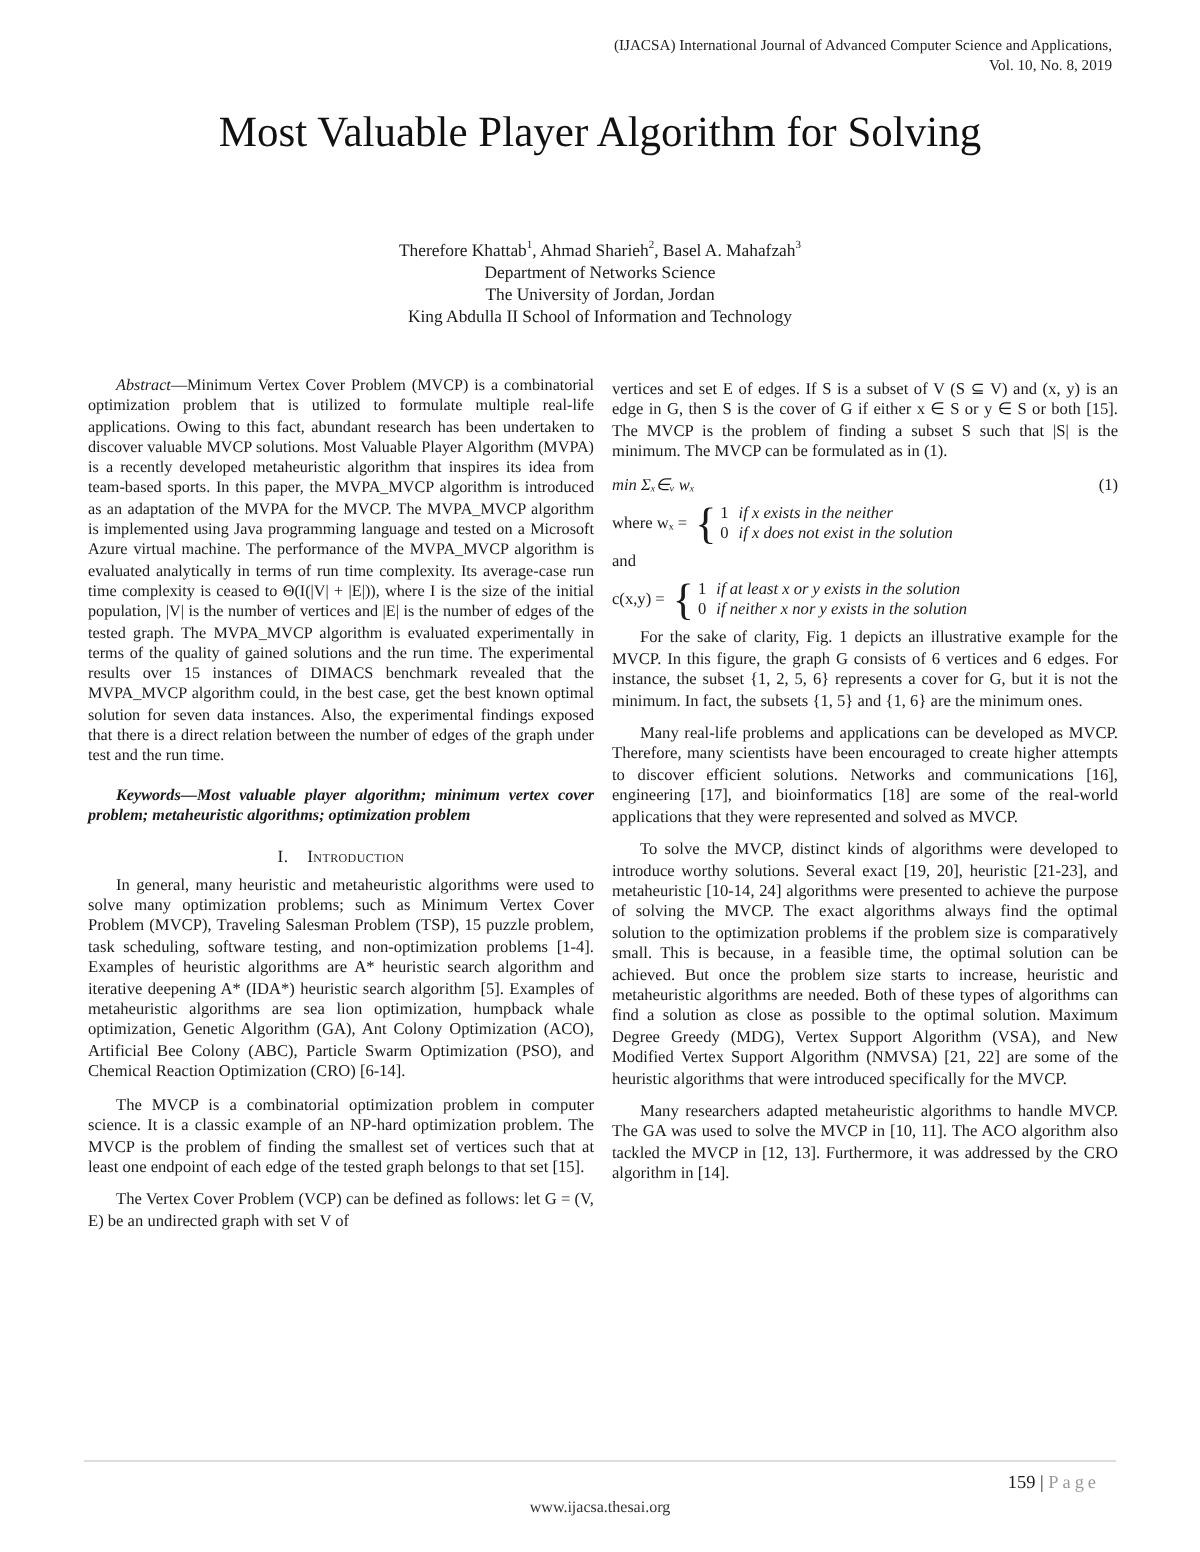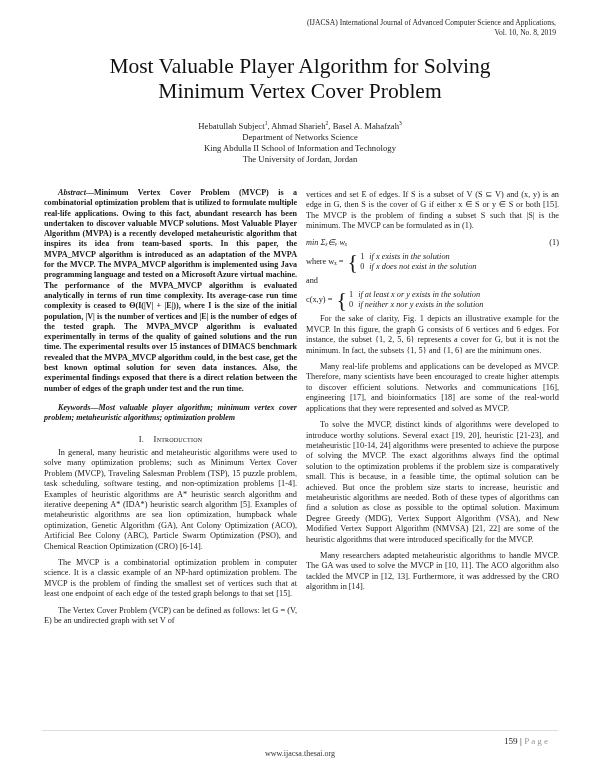--- a/index.html
+++ b/index.html
@@ -9,21 +9,21 @@
             font-size: 7.6px; line-height: 10px; color: #222; }
   .title { position: absolute; left: 40px; right: 40px; top: 54px; text-align: center;
            font-size: 21.5px; line-height: 25px; color: #111; }
   .authors { position: absolute; left: 40px; right: 40px; top: 118px; text-align: center;
              font-size: 8.7px; line-height: 11px; }
   .authors sup { font-size: 5.5px; }
   .col { position: absolute; top: 188px; width: 253px; font-size: 8.3px; line-height: 10.4px;
          text-align: justify; }
   .col.left { left: 44px; }
   .col.right { left: 306px; top: 190px; }
-  .abstract { font-weight: bold; font-size: 8.1px; line-height: 10.3px; }
+  .abstract { font-weight: normal; font-size: 8.1px; line-height: 10.3px; }
   .abstract .lead { font-style: italic; }
   .keywords { margin-top: 9px; font-weight: bold; font-style: italic; font-size: 8.1px; line-height: 10.3px; }
   .section-h { text-align: center; margin: 10px 0 4px; font-size: 8.6px; letter-spacing: 0.2px; }
   .section-h .sc { font-variant: small-caps; }
   p { margin: 0 0 6px 0; text-indent: 14px; }
   p.noind { text-indent: 0; }
   .eqrow { display: flex; justify-content: space-between; font-style: italic; margin: 3px 0 4px; }
   .eqrow .num { font-style: normal; }
   .eq { margin: 2px 0 4px; }
   .cases { display: inline-flex; align-items: center; vertical-align: middle; }
@@ -38,30 +38,29 @@
 </head>
 <body>
 
 <div class="header">
   <div>(IJACSA) International Journal of Advanced Computer Science and Applications,</div>
   <div>Vol. 10, No. 8, 2019</div>
 </div>
 
 <div class="title">
   <div>Most Valuable Player Algorithm for Solving</div>
-  <div>Minimum Vertex Cover Problem</div>
 </div>
 
 <div class="authors">
   <div>
-    <span>Hebatullah Subject</span><sup>1</sup><span>, </span><span>Ahmad Sharieh</span><sup>2</sup><span>, </span><span>Basel A. Mahafzah</span><sup>3</sup>
+    <span>Therefore Khattab</span><sup>1</sup><span>, </span><span>Ahmad Sharieh</span><sup>2</sup><span>, </span><span>Basel A. Mahafzah</span><sup>3</sup>
   </div>
   <div>Department of Networks Science</div>
+  <div>The University of Jordan, Jordan</div>
   <div>King Abdulla II School of Information and Technology</div>
-  <div>The University of Jordan, Jordan</div>
 </div>
 
 <div class="col left">
   <p class="abstract"><span class="lead">Abstract</span><span>—</span><span>Minimum Vertex Cover Problem (MVCP) is a combinatorial optimization problem that is utilized to formulate multiple real-life applications. Owing to this fact, abundant research has been undertaken to discover valuable MVCP solutions. Most Valuable Player Algorithm (MVPA) is a recently developed metaheuristic algorithm that inspires its idea from team-based sports. In this paper, the MVPA_MVCP algorithm is introduced as an adaptation of the MVPA for the MVCP. The MVPA_MVCP algorithm is implemented using Java programming language and tested on a Microsoft Azure virtual machine. The performance of the MVPA_MVCP algorithm is evaluated analytically in terms of run time complexity. Its average-case run time complexity is ceased to Θ(I(|V| + |E|)), where I is the size of the initial population, |V| is the number of vertices and |E| is the number of edges of the tested graph. The MVPA_MVCP algorithm is evaluated experimentally in terms of the quality of gained solutions and the run time. The experimental results over 15 instances of DIMACS benchmark revealed that the MVPA_MVCP algorithm could, in the best case, get the best known optimal solution for seven data instances. Also, the experimental findings exposed that there is a direct relation between the number of edges of the graph under test and the run time.</span></p>
   <p class="keywords"><span>Keywords—</span><span>Most valuable player algorithm; minimum vertex cover problem; metaheuristic algorithms; optimization problem</span></p>
   <div class="section-h">
     <span>I.</span>&nbsp;&nbsp;&nbsp;&nbsp;<span class="sc">Introduction</span>
   </div>
   <p>In general, many heuristic and metaheuristic algorithms were used to solve many optimization problems; such as Minimum Vertex Cover Problem (MVCP), Traveling Salesman Problem (TSP), 15 puzzle problem, task scheduling, software testing, and non-optimization problems [1-4]. Examples of heuristic algorithms are A* heuristic search algorithm and iterative deepening A* (IDA*) heuristic search algorithm [5]. Examples of metaheuristic algorithms are sea lion optimization, humpback whale optimization, Genetic Algorithm (GA), Ant Colony Optimization (ACO), Artificial Bee Colony (ABC), Particle Swarm Optimization (PSO), and Chemical Reaction Optimization (CRO) [6-14].</p>
   <p>The MVCP is a combinatorial optimization problem in computer science. It is a classic example of an NP-hard optimization problem. The MVCP is the problem of finding the smallest set of vertices such that at least one endpoint of each edge of the tested graph belongs to that set [15].</p>
@@ -72,21 +71,21 @@
   <p class="noind">vertices and set E of edges. If S is a subset of V (S ⊆ V) and (x, y) is an edge in G, then S is the cover of G if either x ∈ S or y ∈ S or both [15]. The MVCP is the problem of finding a subset S such that |S| is the minimum. The MVCP can be formulated as in (1).</p>
   <div class="eqrow">
     <span>min Σₓ∈ᵥ wₓ</span>
     <span class="num">(1)</span>
   </div>
   <div class="eq">
     <span>where wₓ =</span>
     <span class="cases">
       <span class="brace">{</span>
       <span class="cases-body">
-        <div><span class="n">1</span><span>if x exists in the solution</span></div>
+        <div><span class="n">1</span><span>if x exists in the neither</span></div>
         <div><span class="n">0</span><span>if x does not exist in the solution</span></div>
       </span>
     </span>
   </div>
   <div class="eq">and</div>
   <div class="eq">
     <span>c(x,y) =</span>
     <span class="cases">
       <span class="brace">{</span>
       <span class="cases-body">

